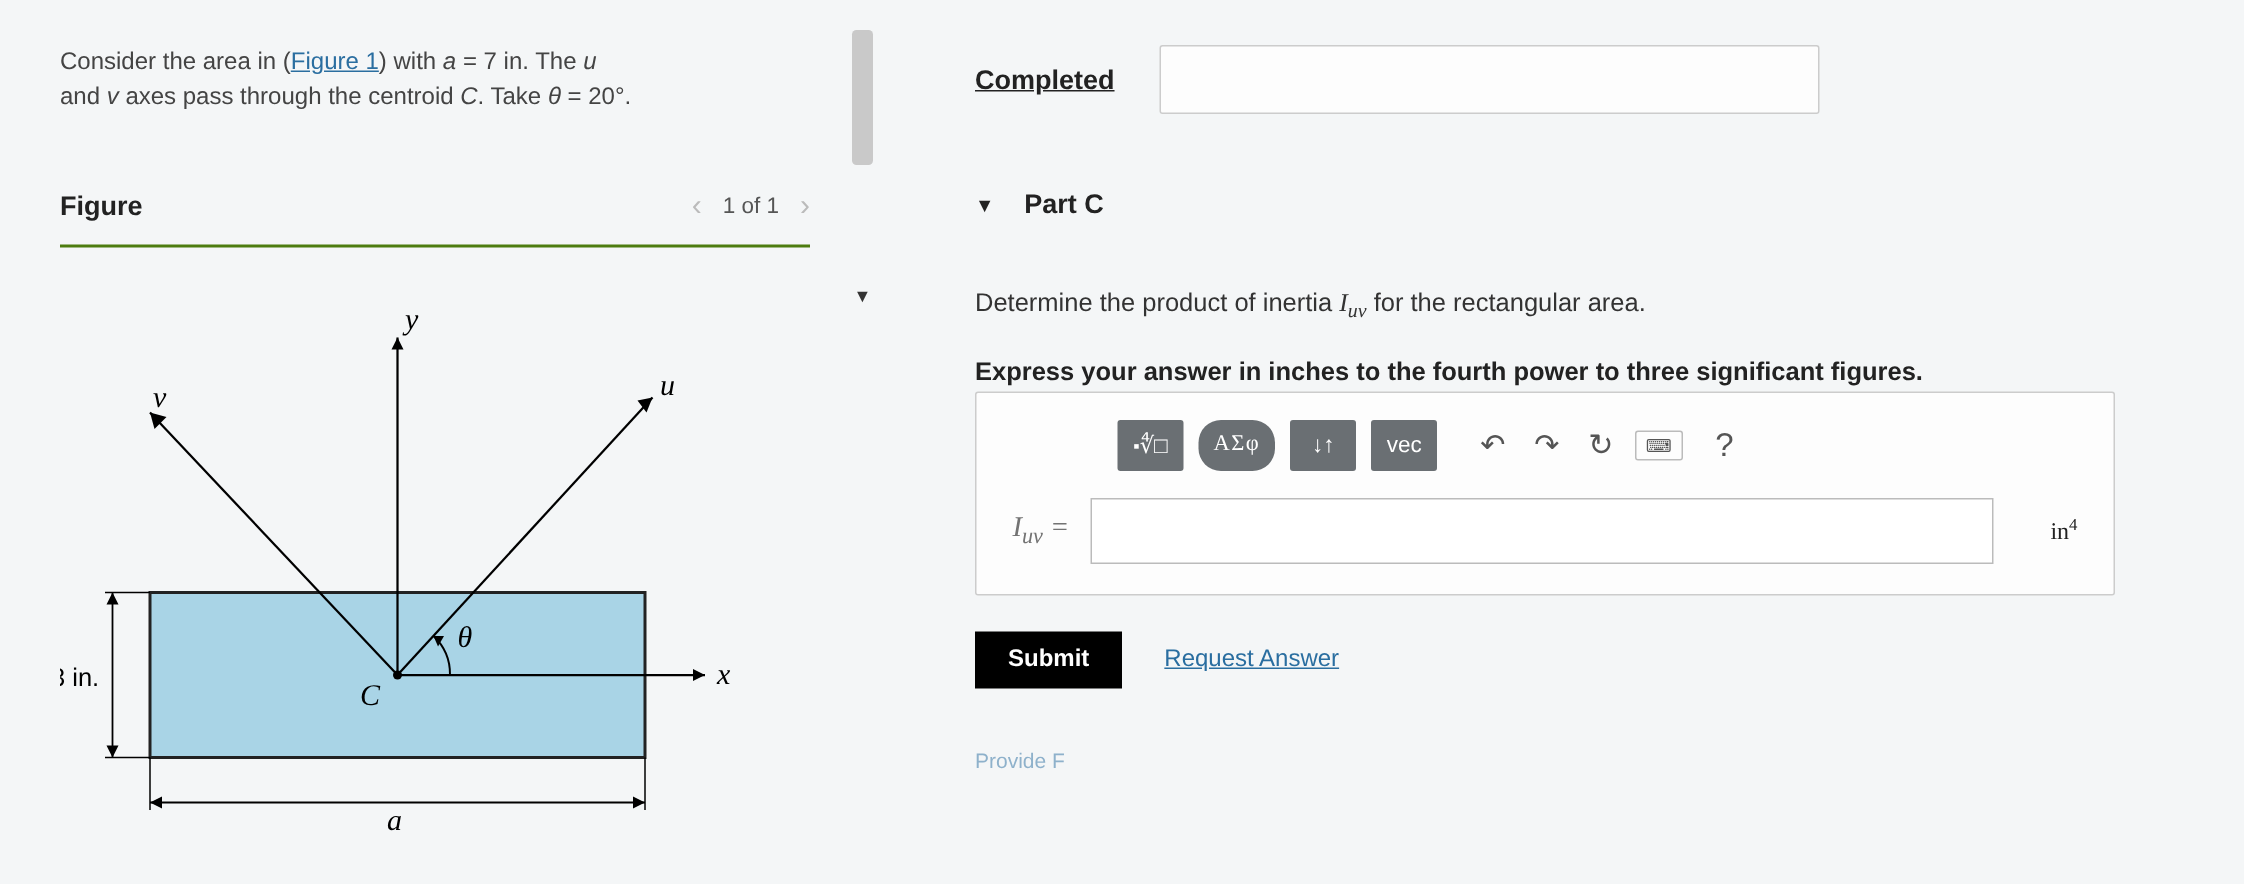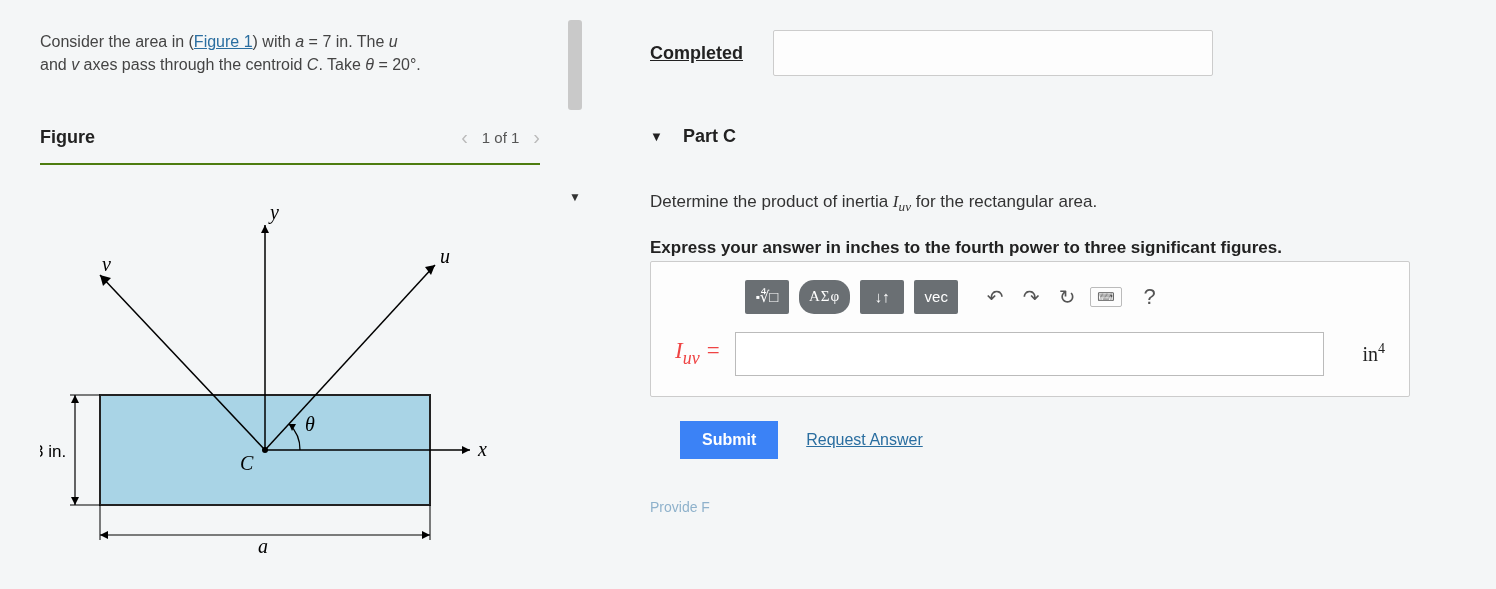--- a/index.html
+++ b/index.html
@@ -108,42 +108,41 @@
     border:1px solid #bbb;
     border-radius:2px;
     padding:2px 6px;
     font-size:12px;
     color:#555;
     cursor:pointer;
   }
   .help-btn { font-size:22px; color:#555; cursor:pointer; margin-left:12px;}
 
   .input-row { display:flex; align-items:center; gap:14px; }
-  .input-label { font-style: italic; font-family: 'Times New Roman', serif; font-size:23px; color:#ef4444; }
+  .input-label { font-style: italic; font-family: 'Times New Roman', serif; font-size:19px; color:#737373; }
   .value-input {
     flex:1;
     height: 44px;
     border:1px solid #bbb;
     background:#fff;
     padding: 0 8px;
     font-size:16px;
   }
-  .unit { font-family:'Times New Roman', serif; font-size:20px; color:#222; margin-left:24px; }
+  .unit { font-family:'Times New Roman', serif; font-size:16px; color:#222; margin-left:24px; }
   .unit sup { font-size: 0.7em; }
 
   .submit-row { display:flex; align-items:center; gap:28px; margin-top:24px; }
   .submit-btn {
-    background:#3b82f6;
+    background:#000000;
     color:#fff;
     border:none;
     font-weight:bold;
     font-size:16px;
     padding: 10px 22px;
     cursor:pointer;
-    margin-left:30px;
   }
   .request-link { color:#2a6ea0; text-decoration:underline; font-size:16px; cursor:pointer; }
 
   .truncated { color:#2a6ea0; font-size:14px; margin-top:40px; opacity:.5;}
 </style>
 </head>
 <body>
 
 <div class="left-pane">
   <div class="problem-text">

